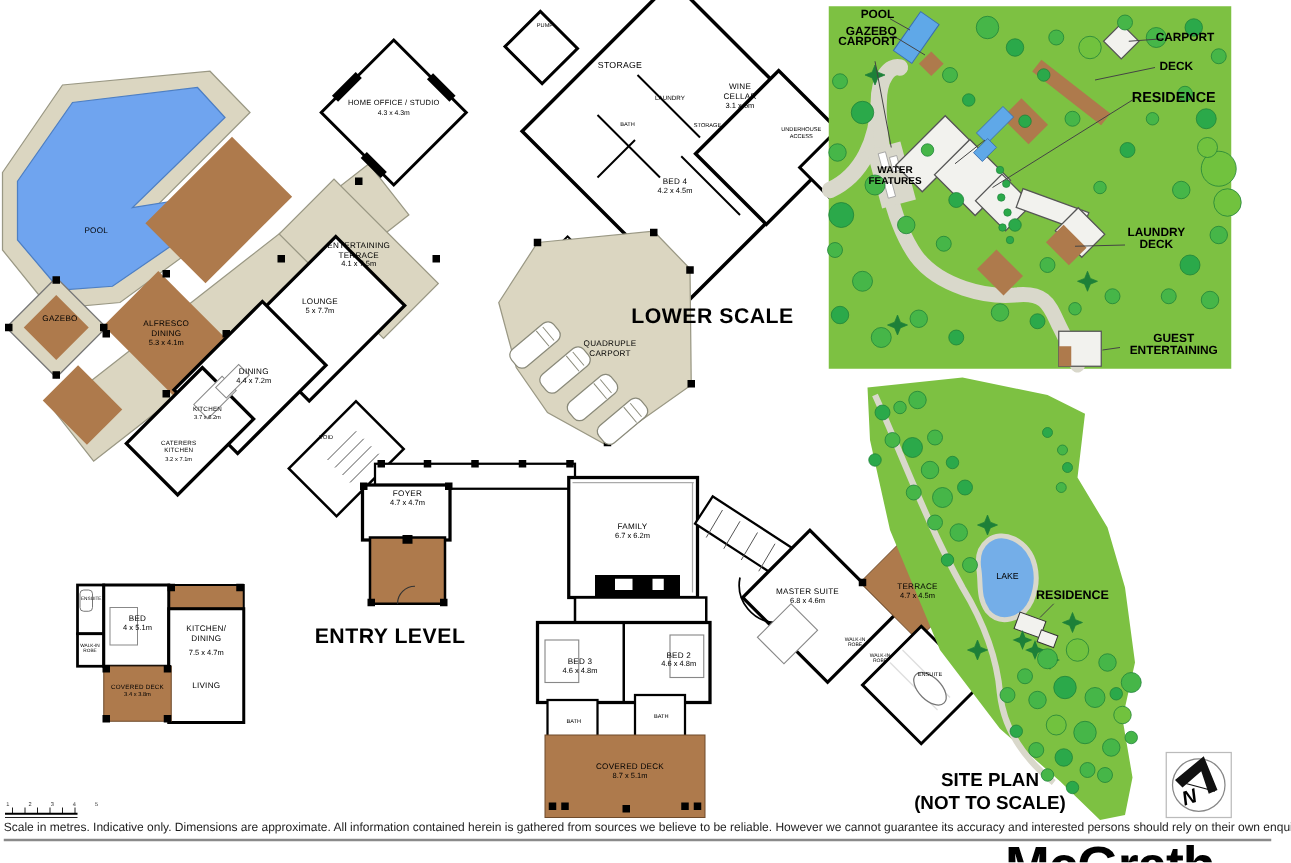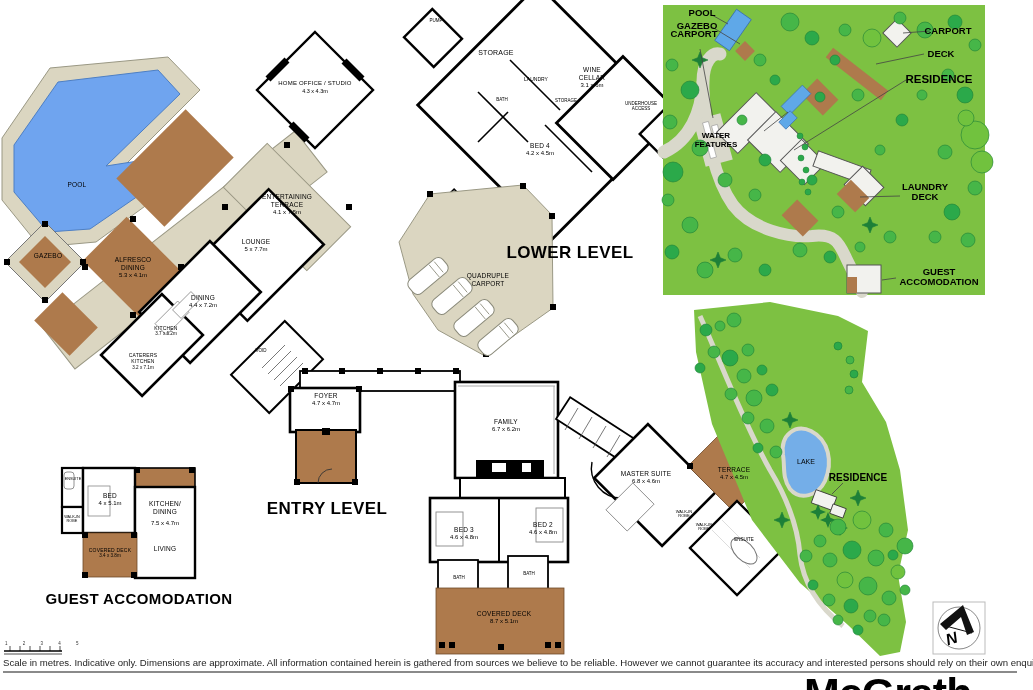--- a/index.html
+++ b/index.html
@@ -420,63 +420,64 @@
 <div class="lbl tiny" style="left:536px;top:80px;font-size:5px"><span>LAUNDRY</span></div>
 <div class="lbl tiny" style="left:502px;top:100px"><span>BATH</span></div>
 <div class="lbl tiny" style="left:566px;top:101px"><span>STORAGE</span></div>
 <div class="lbl" style="left:592px;top:78px"><div class="rname">WINE
 CELLAR</div><div class="rdims">3.1 x 6m</div></div>
 <div class="lbl" style="left:540px;top:150px"><div class="rname">BED 4</div><div class="rdims">4.2 x 4.5m</div></div>
 <div class="lbl tiny" style="left:641px;top:107px"><span>UNDERHOUSE
 ACCESS</span></div>
 <div class="lbl" style="left:488px;top:280px"><div class="rname">QUADRUPLE
 CARPORT</div></div>
-<div class="lvl" style="left:570px;top:253px">LOWER LEVEL</div>
+<div class="lvl" style="left:570px;top:253px">LOWER SCALE</div>
 
 <div class="lbl tiny" style="left:261px;top:351px"><span>VOID</span></div>
 <div class="lbl" style="left:326px;top:400px"><div class="rname">FOYER</div><div class="rdims">4.7 x 4.7m</div></div>
 <div class="lbl" style="left:506px;top:426px"><div class="rname">FAMILY</div><div class="rdims">6.7 x 6.2m</div></div>
 <div class="lbl" style="left:646px;top:478px"><div class="rname">MASTER SUITE</div><div class="rdims">6.8 x 4.6m</div></div>
 <div class="lbl" style="left:734px;top:474px"><div class="rname">TERRACE</div><div class="rdims">4.7 x 4.5m</div></div>
 <div class="lbl tiny" style="left:684px;top:514px;font-size:4px"><span>WALK-IN
 ROBE</span></div>
 <div class="lbl tiny" style="left:704px;top:527px;font-size:4px"><span>WALK-IN
 ROBE</span></div>
 <div class="lbl tiny" style="left:744px;top:540px"><span>ENSUITE</span></div>
 <div class="lbl" style="left:464px;top:534px"><div class="rname">BED 3</div><div class="rdims">4.6 x 4.8m</div></div>
 <div class="lbl" style="left:543px;top:529px"><div class="rname">BED 2</div><div class="rdims">4.6 x 4.8m</div></div>
 <div class="lbl tiny" style="left:459px;top:578px"><span>BATH</span></div>
 <div class="lbl tiny" style="left:529px;top:574px"><span>BATH</span></div>
 <div class="lbl" style="left:504px;top:618px"><div class="rname">COVERED DECK</div><div class="rdims">8.7 x 5.1m</div></div>
-<div class="lvl" style="left:327px;top:509px">ENTRY LEVEL</div>
+<div class="lvl" style="left:312px;top:509px">ENTRY LEVEL</div>
 
 <div class="lbl tiny" style="left:73px;top:479px;font-size:3.8px"><span>ENSUITE</span></div>
 <div class="lbl tiny" style="left:72px;top:519px;font-size:3.8px"><span>WALK-IN
 ROBE</span></div>
 <div class="lbl" style="left:110px;top:500px"><div class="rname">BED</div><div class="rdims">4 x 5.1m</div></div>
 <div class="lbl" style="left:165px;top:514px"><div class="rname">KITCHEN/
 DINING</div><div class="rdims" style="margin-top:4px">7.5 x 4.7m</div></div>
 <div class="lbl" style="left:165px;top:546px"><span class="rname">LIVING</span></div>
 <div class="lbl t5" style="left:110px;top:553px"><div class="rname">COVERED DECK</div><div class="rdims">3.4 x 3.8m</div></div>
-<div class="lvl small" style="left:139px;top:598px">GUEST ACCOMODATION</div>
 
 <div class="sd" style="left:702px;top:13px">POOL</div>
 <div class="sd" style="left:697px;top:26px">GAZEBO</div>
 <div class="sd" style="left:694px;top:34px">CARPORT</div>
 <div class="sd" style="left:948px;top:31px">CARPORT</div>
 <div class="sd" style="left:941px;top:54px">DECK</div>
 <div class="sd sd-big" style="left:939px;top:79px">RESIDENCE</div>
 <div class="sd" style="left:716px;top:141px;font-size:8px">WATER
 FEATURES</div>
 <div class="sd" style="left:925px;top:192px">LAUNDRY
 DECK</div>
 <div class="sd" style="left:939px;top:277px">GUEST
-ACCOMODATION</div>
+ENTERTAINING</div>
 
 <div class="sd lake" style="left:806px;top:462px">LAKE</div>
 <div class="sd sp-res" style="left:858px;top:477px">RESIDENCE</div>
+<div class="sp-title" style="left:792px;top:634px">SITE PLAN
+(NOT TO SCALE)</div>
 
 <div class="scalebar">1 2 3 4 5</div>
 <div class="disclaimer">Scale in metres. Indicative only. Dimensions are approximate. All information contained herein is gathered from sources we believe to be reliable. However we cannot guarantee its accuracy and interested persons should rely on their own enquiries</div>
 <div class="brand">McGrath</div>
 <div class="compass-n">N</div>
 
 </div>
 
 </body></html>

